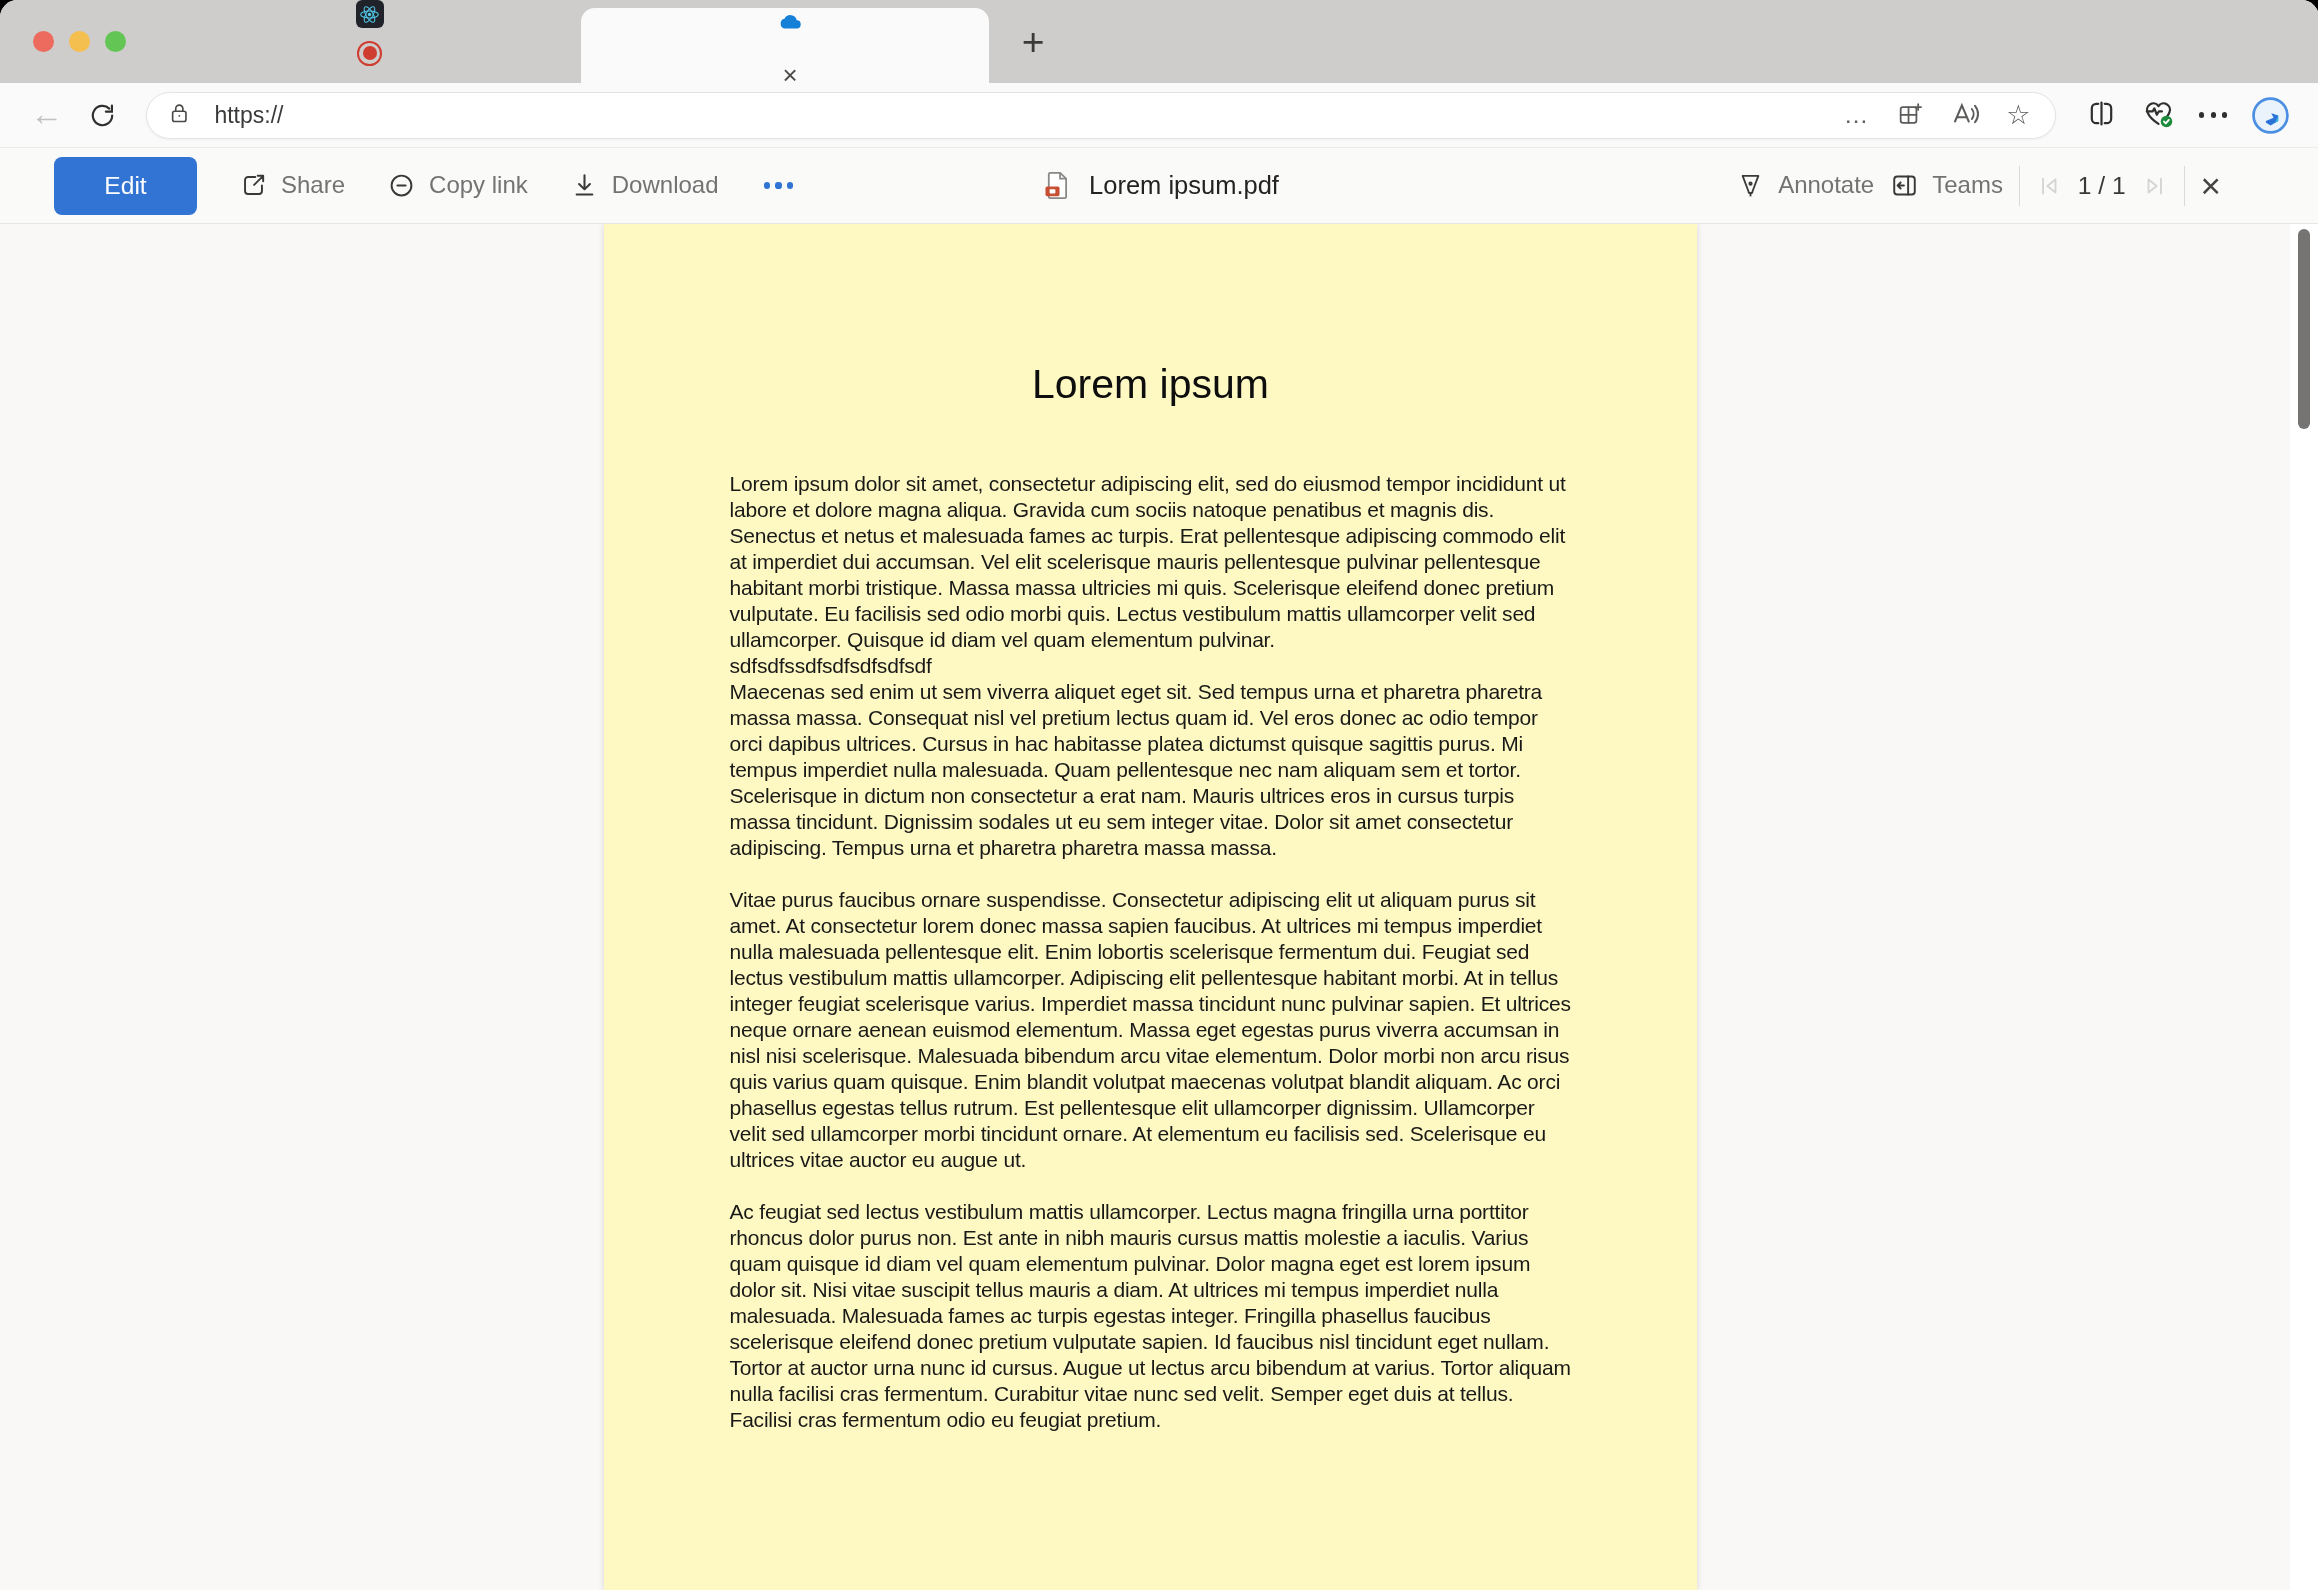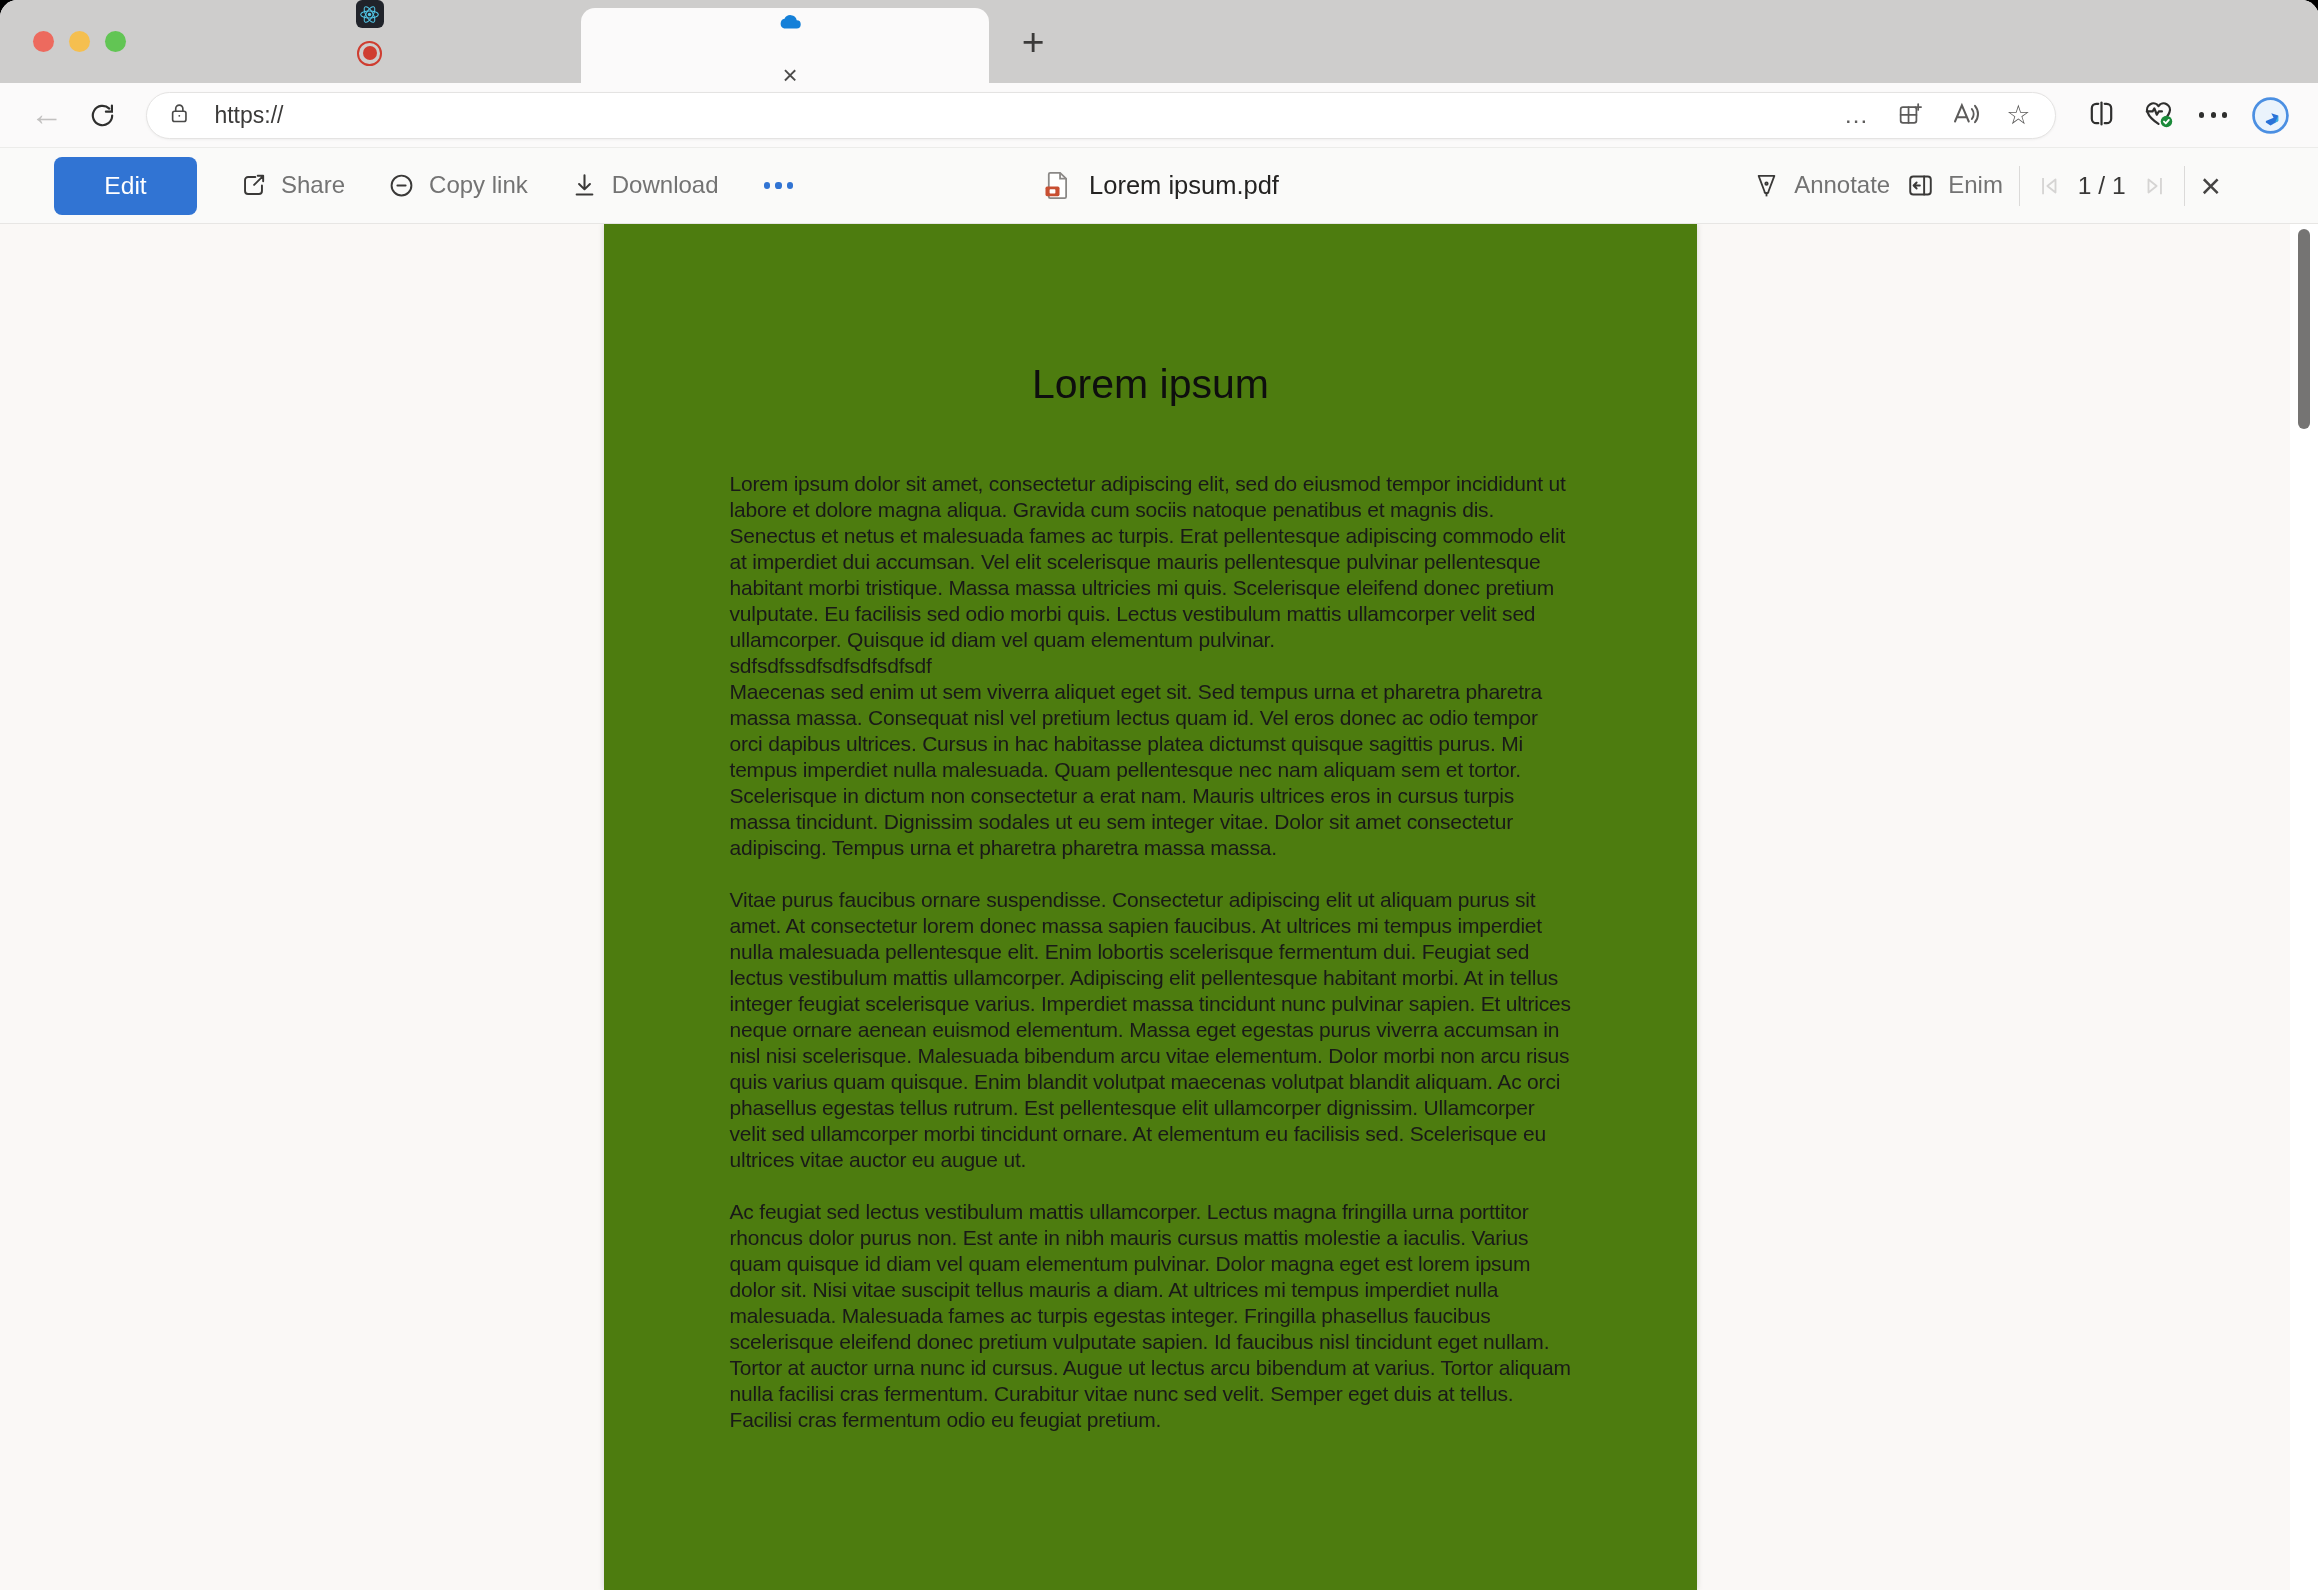--- a/index.html
+++ b/index.html
@@ -47,21 +47,21 @@
   .file-chip svg { width:33px; height:33px; display:block; }
   .file-name { font-size:25.5px; color:#242322; white-space:nowrap; }
   .right-tools { position:absolute; right:0; top:0; height:100%; display:flex; align-items:center; gap:16px; padding-right:98px; }
   .vdiv { width:0.9px; height:40px; background:#dbdad9; }
   .page-ind { font-size:24.6px; color:#3a3938; }
   .pg-nav svg { width:26px; height:26px; display:block; }
   .close-viewer { font-size:35px; color:#454443; line-height:1; }
 
   
   .viewer { position:relative; height:1366px; background:#faf8f6; overflow:hidden; }
-  .page { position:absolute; left:604px; top:0; width:1093px; height:100%; background:#4d7c0f; box-shadow:0 0 6.2px rgba(0,0,0,.14); }
+  .page { position:absolute; left:604px; top:0; width:1093px; height:100%; background:#fef9c3; box-shadow:0 0 6.2px rgba(0,0,0,.14); }
   .doc-title { margin-top:137px; text-align:center; font-size:41px; font-weight:400; color:#0e0e0e; }
   .doc-body { margin:63px auto 0; width:842px; font-size:21px; line-height:26px; letter-spacing:-0.2px; color:#191918; }
   .doc-body p { margin:0 0 26px; }
   .scroll-gutter { position:absolute; right:0; top:0; width:29px; height:100%; background:#fff; }
   .scroll-thumb { position:absolute; left:8px; top:5.3px; width:12.3px; height:200px; border-radius:6.2px; background:#757473; }
 </style>
 </head>
 <body>
 
 <div class="window">
@@ -233,21 +233,21 @@
       </div>
 
       <div class="tool">
         <span>
           <svg viewBox="0 0 24 24" fill="none" stroke="#3a3938" stroke-width="1.6" stroke-linecap="round" stroke-linejoin="round">
             <rect x="3.5" y="4.5" width="17" height="15" rx="2.5"></rect>
             <path d="M15 4.5v15"></path>
             <path d="M11.5 12H6.5M8.8 9.5 6.3 12l2.5 2.5"></path>
           </svg>
         </span>
-        <span>Enim</span>
+        <span>Teams</span>
       </div>
 
       <span class="vdiv"></span>
 
       <span class="pg-nav">
         <svg viewBox="0 0 24 24" fill="none" stroke="#d5d4d3" stroke-width="1.7" stroke-linejoin="round">
           <path d="M6.5 4.5v15"></path>
           <path d="M18 6 10.5 12 18 18z"></path>
         </svg>
       </span>

